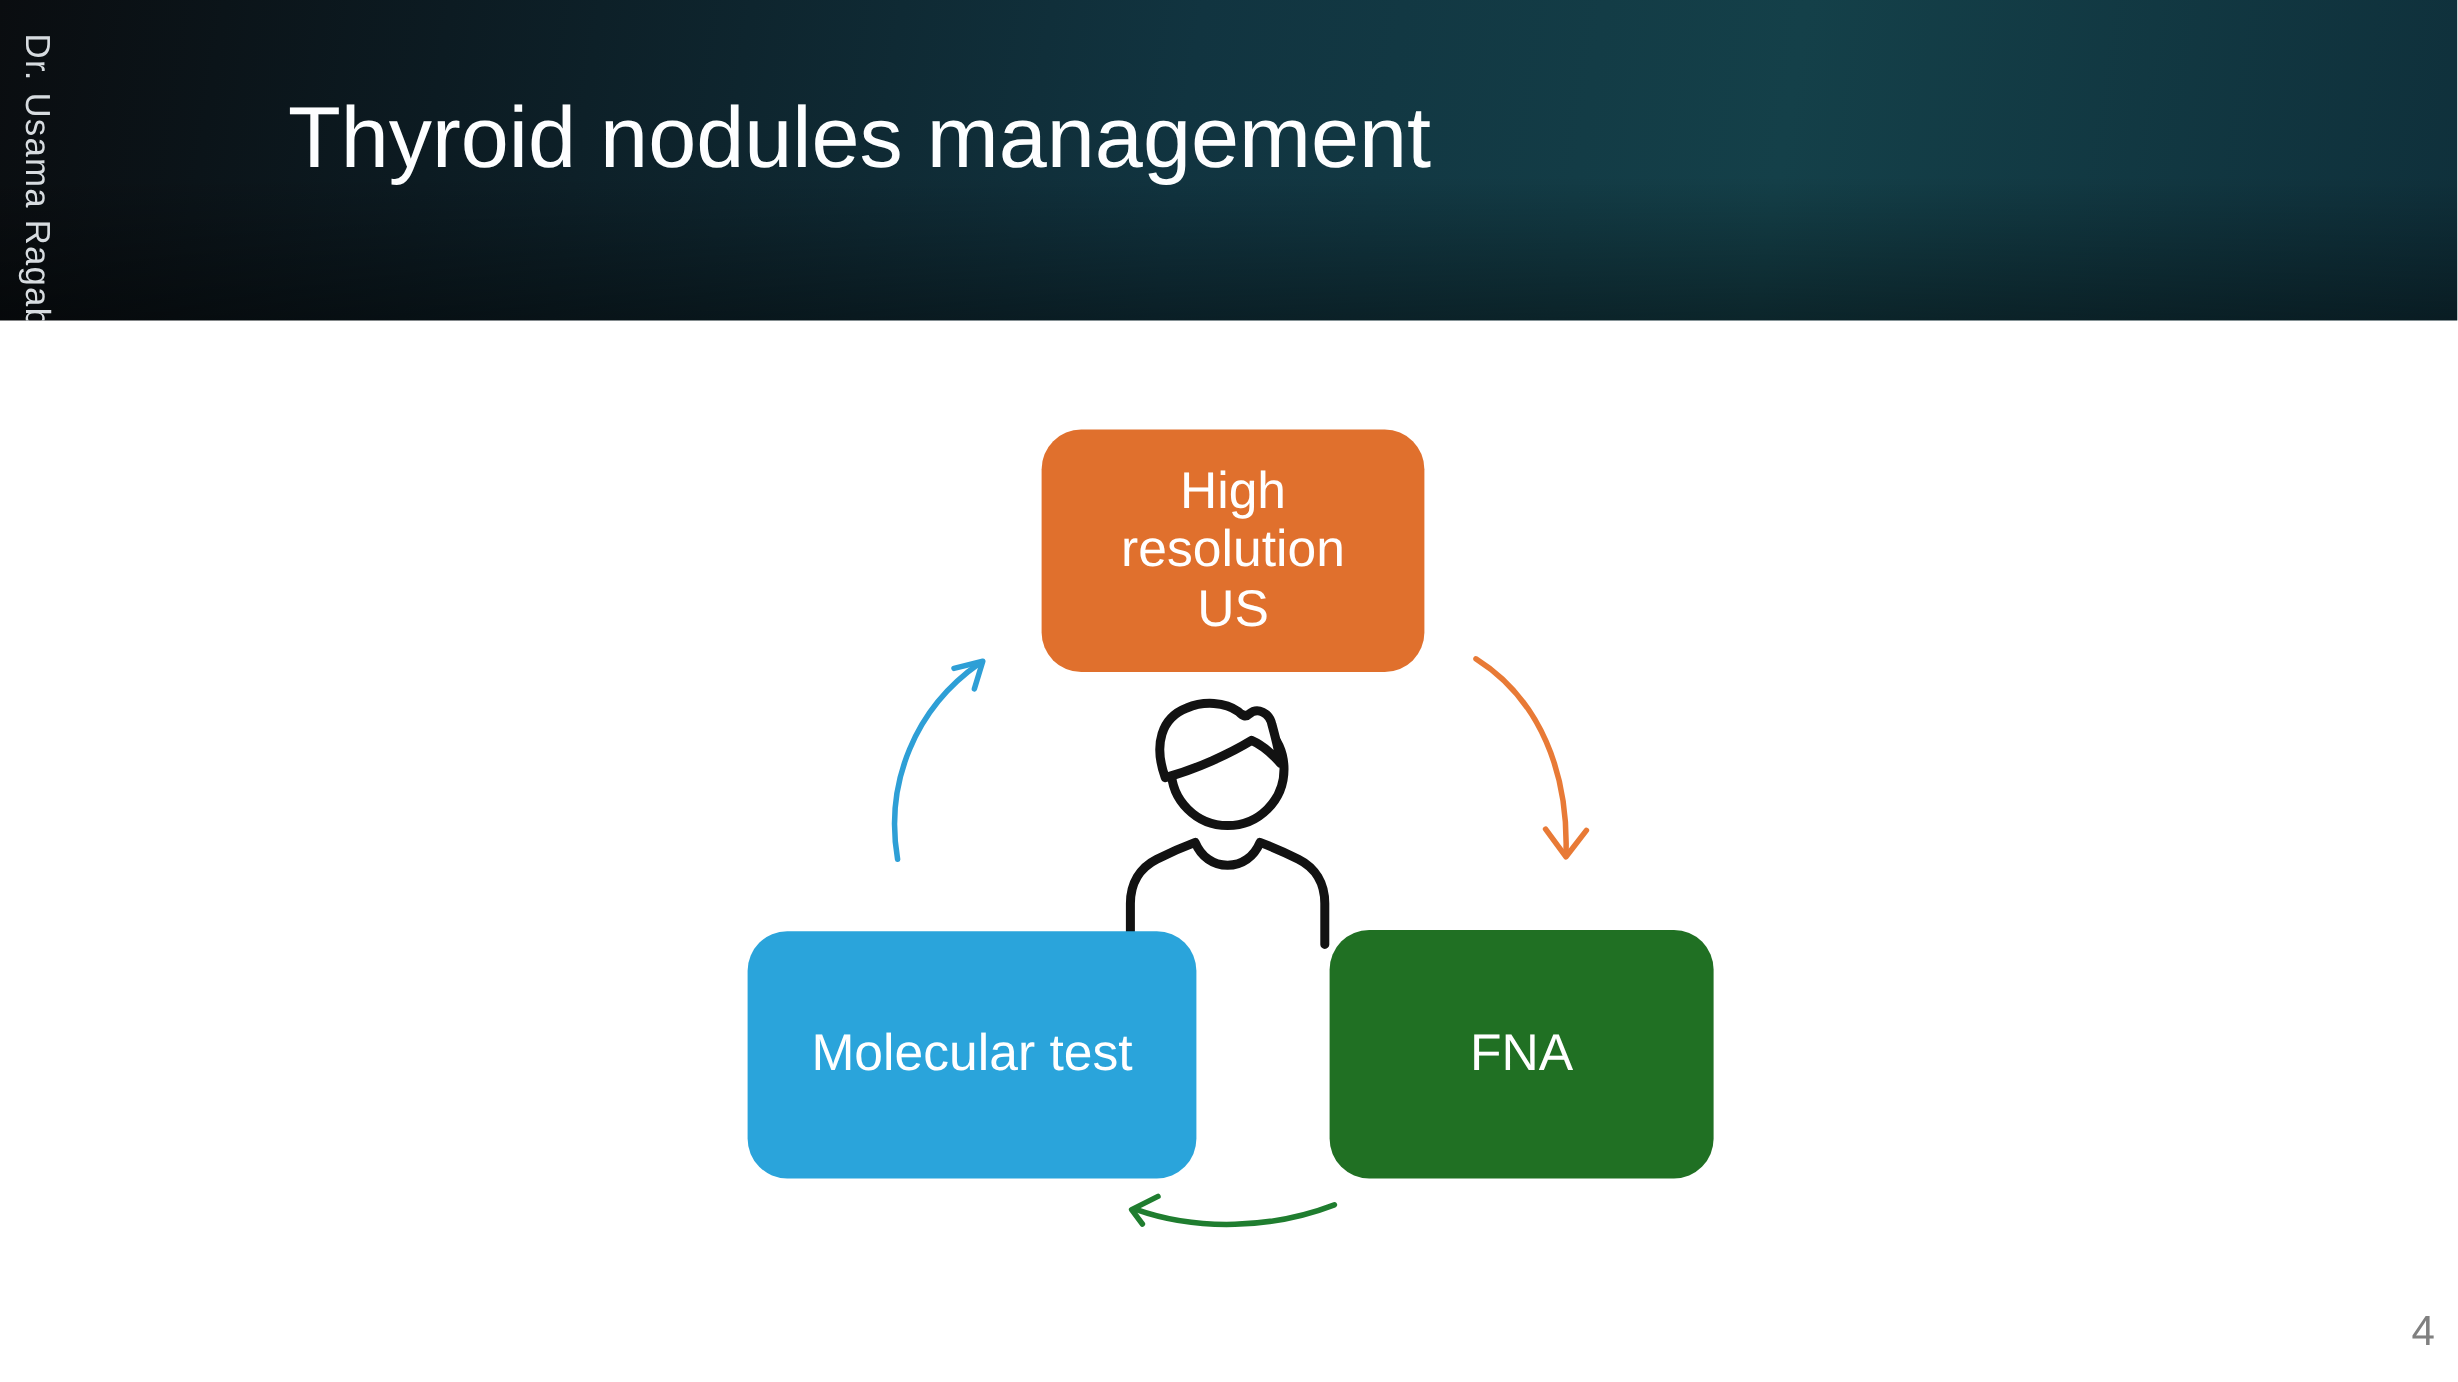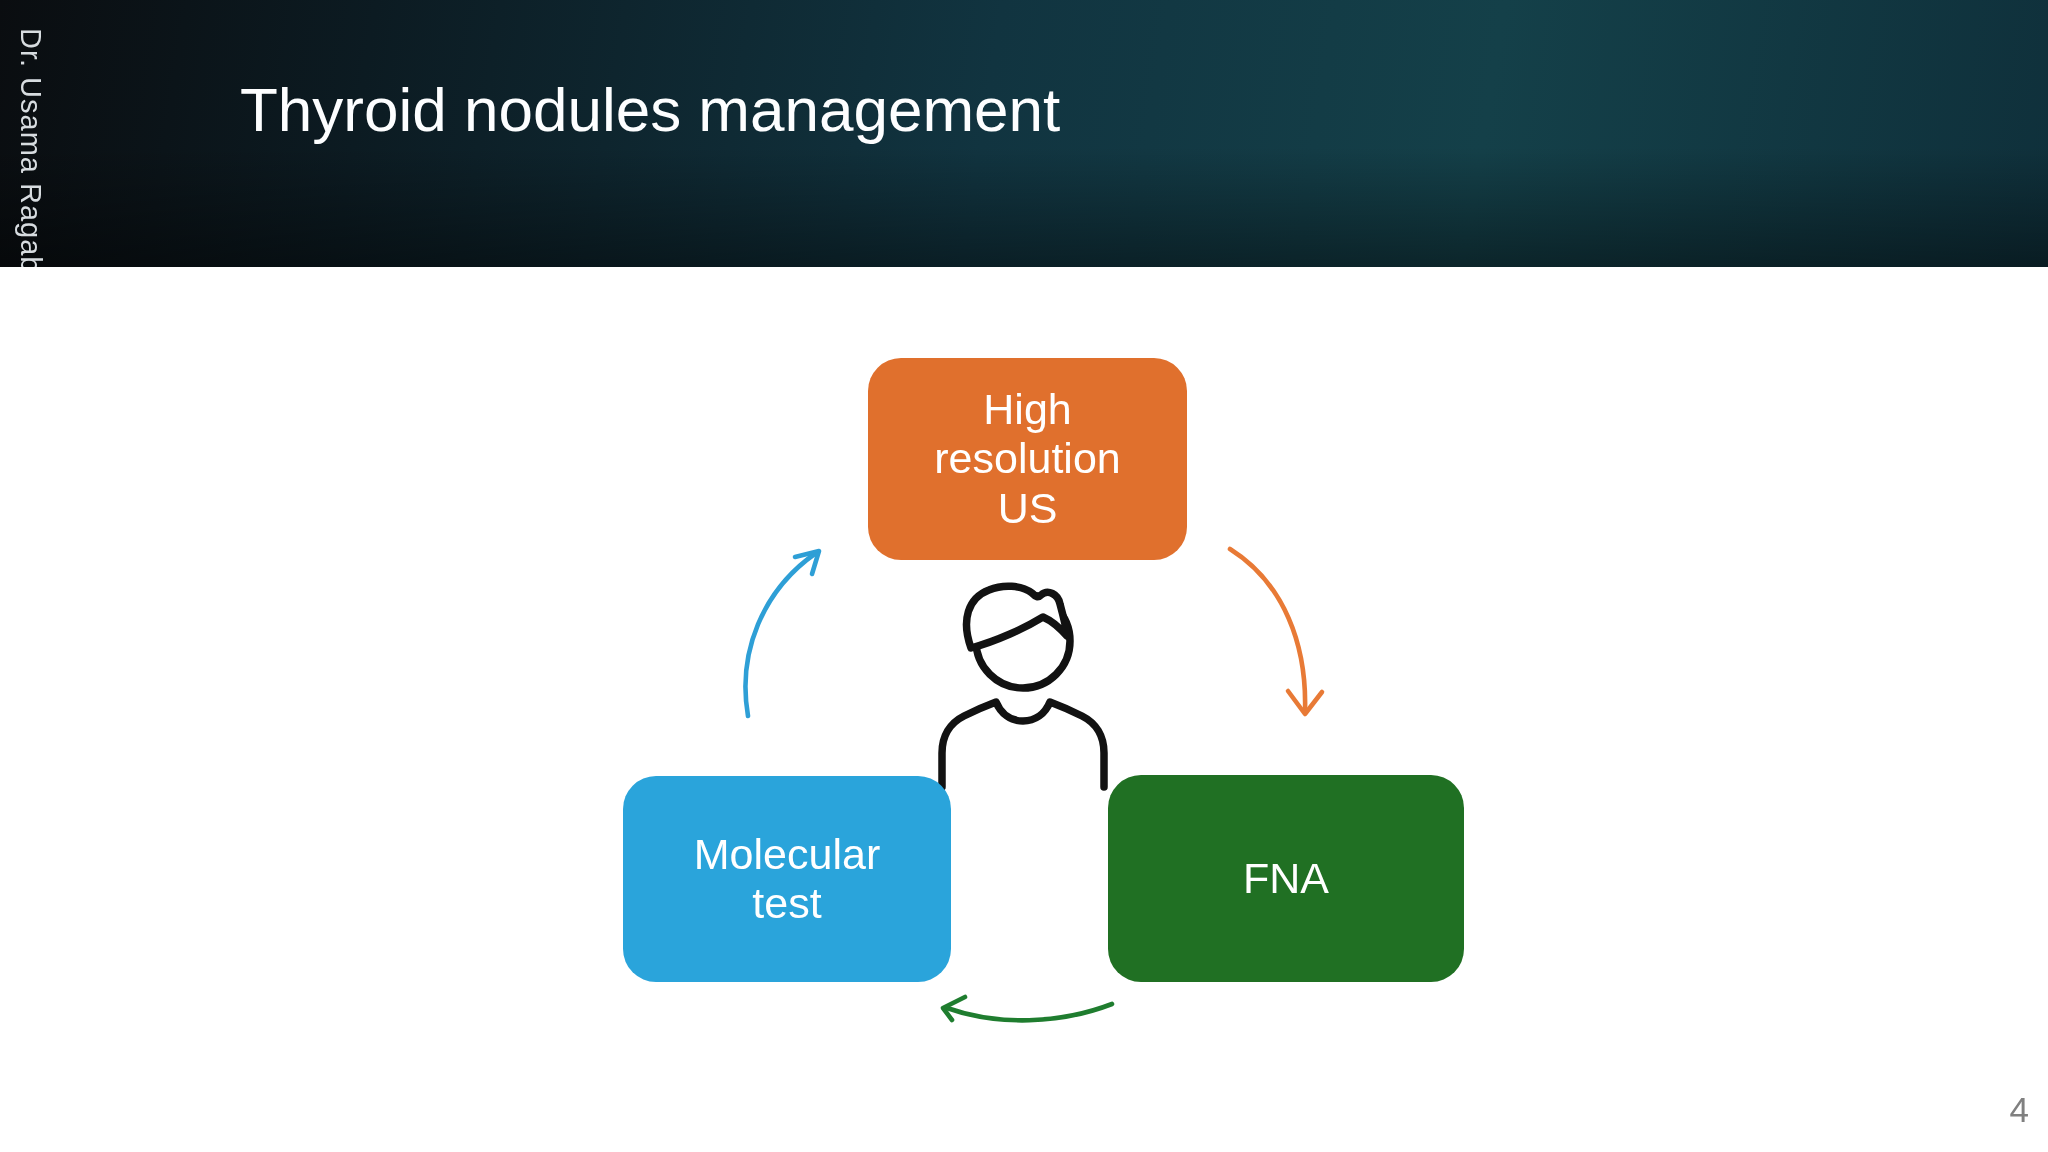--- a/index.html
+++ b/index.html
@@ -29,21 +29,21 @@
     writing-mode: vertical-rl;
     font-size: 29px;
     letter-spacing: 1px;
     color: #d7dce0;
     white-space: nowrap;
   }
   .title {
     position: absolute;
     left: 240px;
     top: 76px;
-    font-size: 62px;
+    font-size: 72px;
     font-weight: 400;
     line-height: 1.1;
     color: #fdfeff;
     letter-spacing: 0px;
     white-space: nowrap;
   }
   .diagram-svg {
     position: absolute;
     left: 0; top: 0;
     width: 2048px;
@@ -56,22 +56,22 @@
     align-items: center;
     justify-content: center;
     text-align: center;
     border-radius: 33px;
     color: #ffffff;
     font-size: 43px;
     line-height: 1.14;
     padding: 0 32px;
   }
   .node-us        { left: 868px;  top: 358px; width: 319px; height: 202px; }
-  .node-molecular { left: 623px;  top: 776px; width: 328px; height: 206px; }
-  .node-fna       { left: 1108px; top: 775px; width: 356px; height: 207px; }
+  .node-molecular { left: 623px;  top: 776px; width: 374px; height: 206px; }
+  .node-fna       { left: 1108px; top: 775px; width: 320px; height: 207px; }
   .page-number {
     position: absolute;
     right: 19px;
     top: 1090px;
     font-size: 35px;
     color: #808080;
   }
 </style>
 </head>
 <body>

